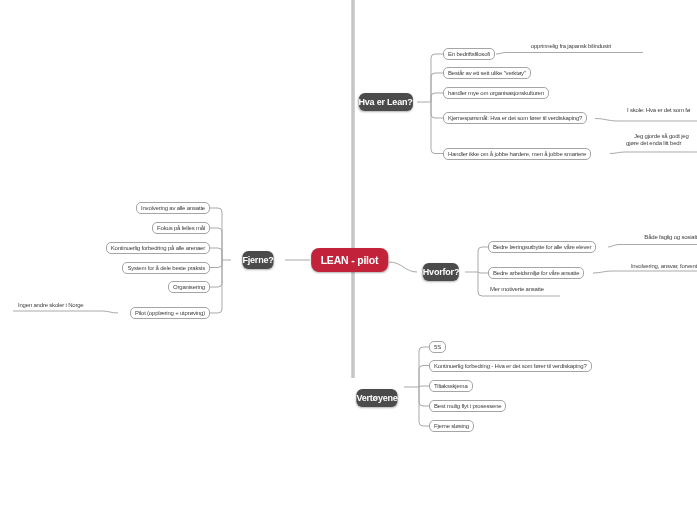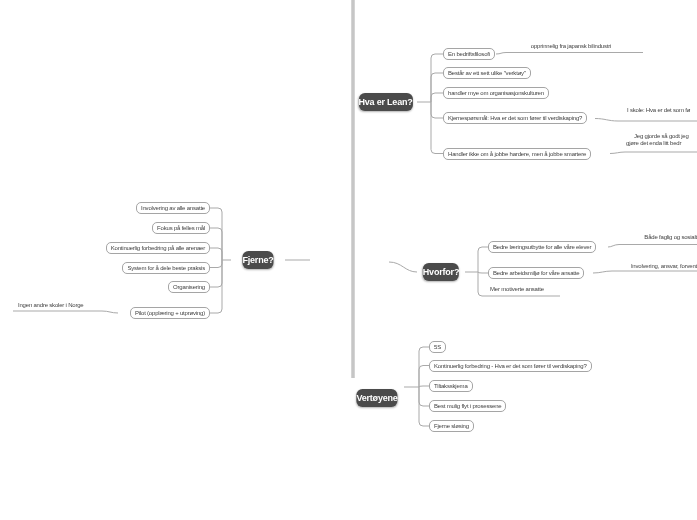--- a/index.html
+++ b/index.html
@@ -108,20 +108,21 @@
 
       <path d="M404 387 H419"></path>
       <path d="M419 387 V351 Q419 347 423 347 H429"></path>
       <path d="M419 387 V369.5 Q419 365.5 423 365.5 H429"></path>
       <path d="M419 387 Q419 386 423 386 H429"></path>
       <path d="M419 387 V402 Q419 406 423 406 H429"></path>
       <path d="M419 387 V422 Q419 426 423 426 H429"></path>
     </g>
   </svg>
 
+  <div class="root-node" style="left:349.5px;top:260px;">LEAN - pilot</div>
 
   <div class="topic" style="left:385.5px;top:102px;">Hva er Lean?</div>
   <div class="topic" style="left:258px;top:260px;">Fjerne?</div>
   <div class="topic" style="left:441px;top:272px;">Hvorfor?</div>
   <div class="topic" style="left:377px;top:398px;">Vertøyene</div>
 
   <div class="leaf" style="left:443px;top:54px;">En bedriftsfilosofi</div>
   <div class="leaf" style="left:443px;top:73px;">Består av ett sett ulike "verktøy"</div>
   <div class="leaf" style="left:443px;top:93px;">handler mye om organisasjonskulturen</div>
   <div class="leaf" style="left:443px;top:118px;">Kjernespørsmål: Hva er det som fører til verdiskaping?</div>

